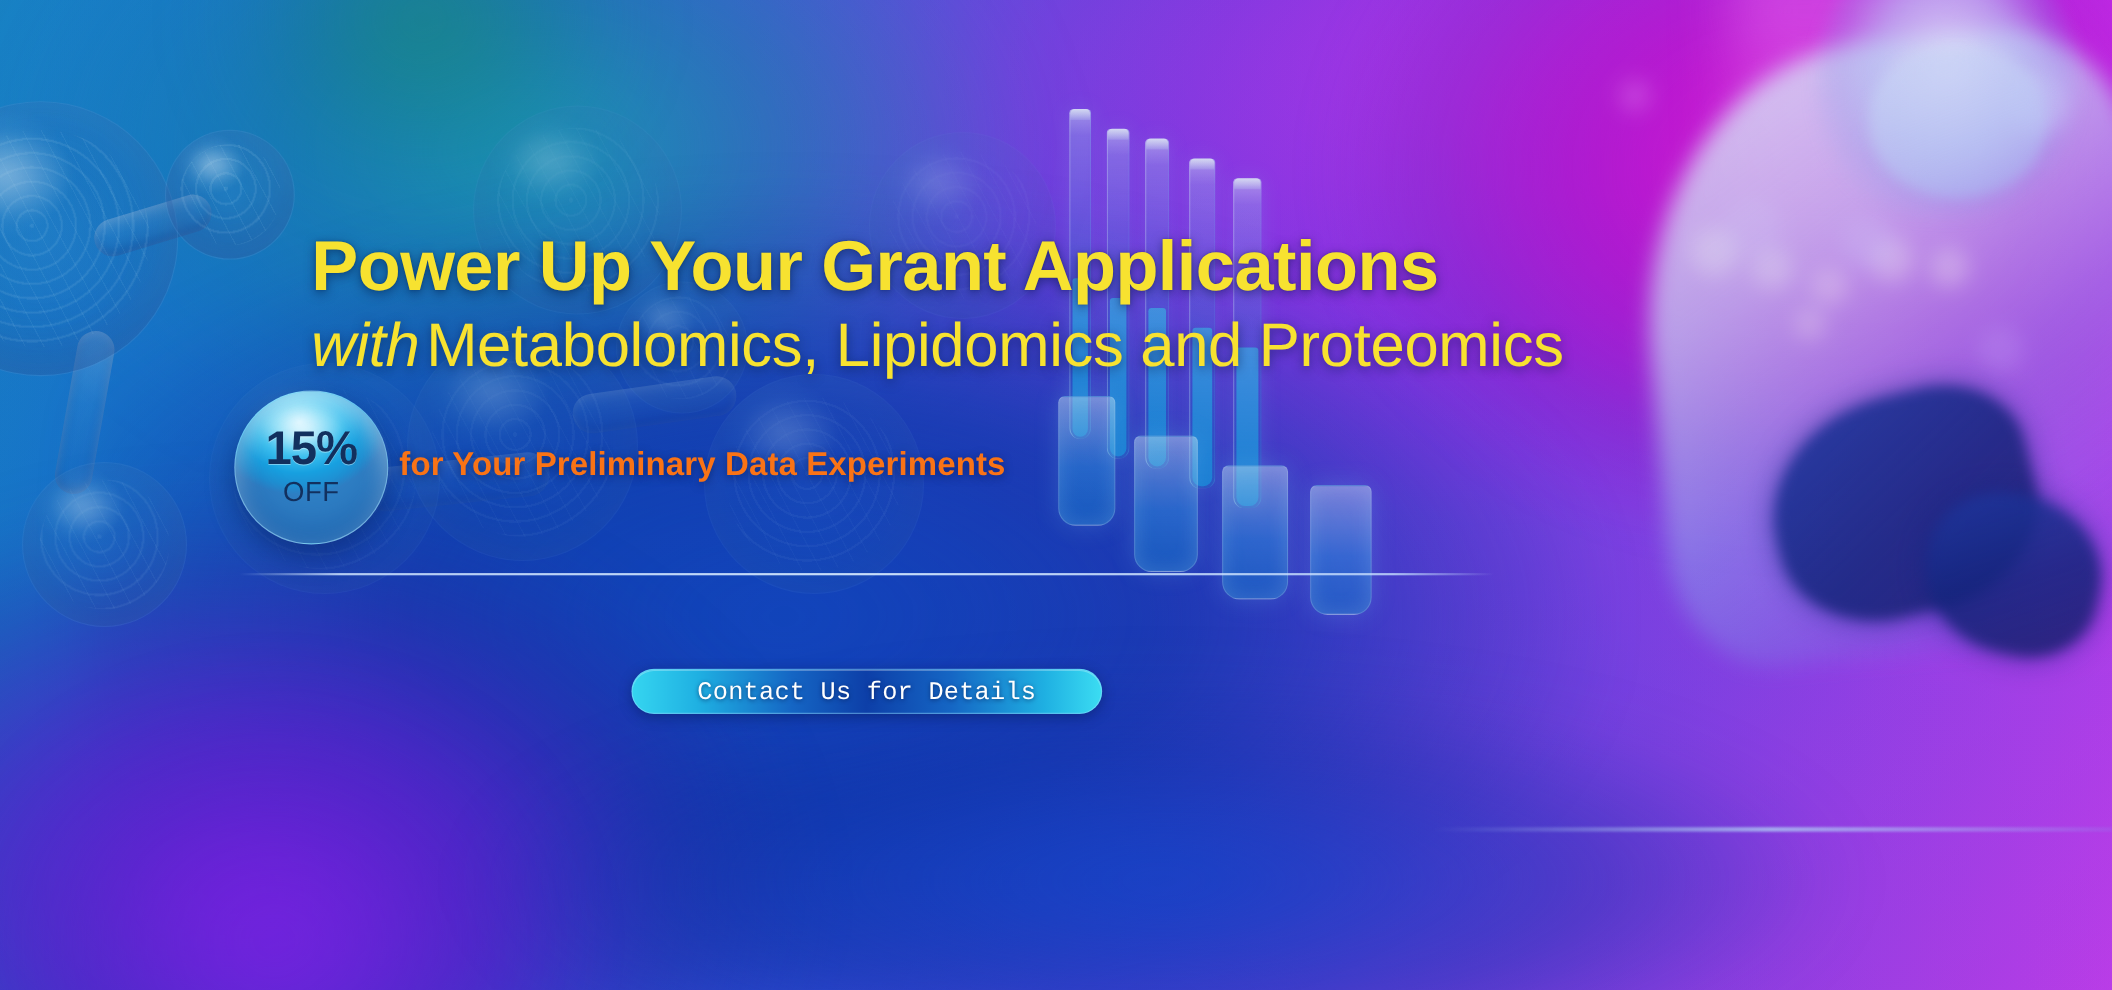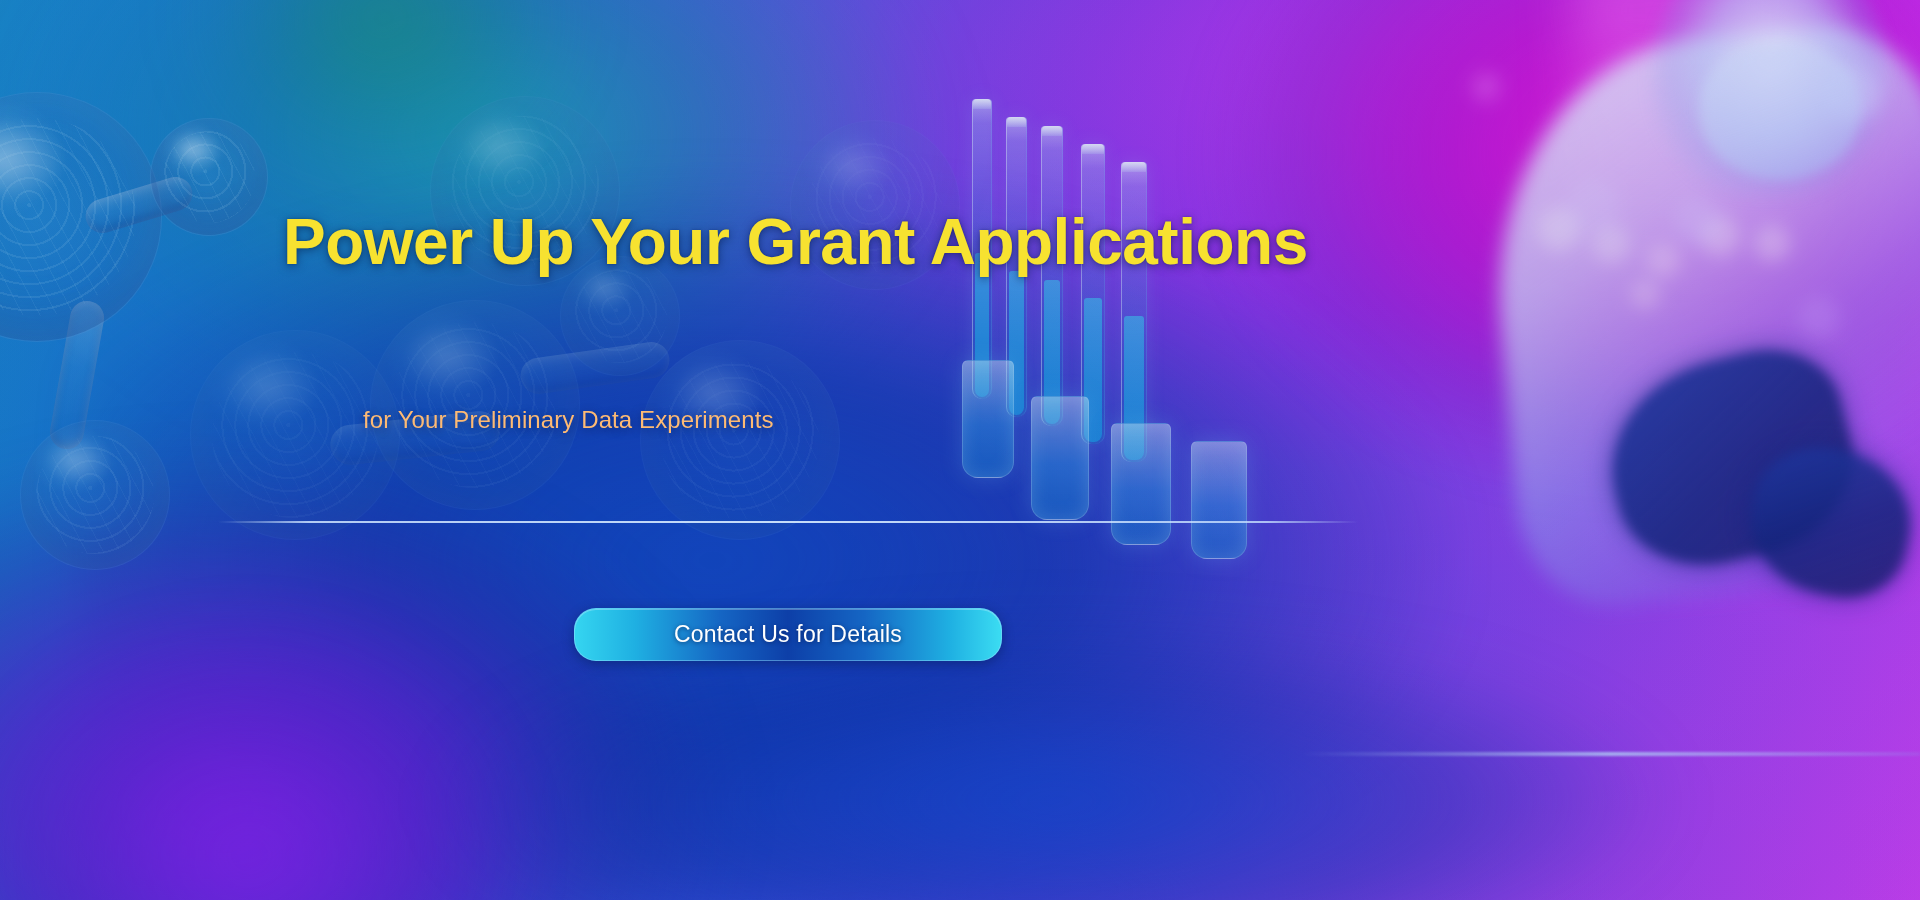--- a/index.html
+++ b/index.html
@@ -280,23 +280,23 @@
     position:relative; z-index:2;
     color:#12305e;
     font-size:25px;
     line-height:1;
     margin-top:5px;
     letter-spacing:.5px;
   }
 
   .sub-offer{
     position:absolute; left:363px; top:406px;
-    color:#fdba74;
-    font-size:24px;
-    font-weight:normal;
+    color:#f97316;
+    font-size:30px;
+    font-weight:bold;
     letter-spacing:.1px;
     text-shadow:0 2px 8px rgba(4,20,70,.55);
     white-space:nowrap;
   }
 
   
   .divider{
     position:absolute; left:218px; top:521px;
     width:1140px; height:2px;
     background:linear-gradient(90deg, rgba(190,220,255,0) 0%, rgba(206,228,255,.85) 8%, rgba(214,234,255,.92) 50%, rgba(200,224,255,.80) 92%, rgba(190,220,255,0) 100%);
@@ -316,37 +316,38 @@
 
   
   .cta-wrap{
     position:absolute; left:0; top:608px;
     width:1576px;
     display:flex; justify-content:center;
   }
   .cta{
     position:relative;
     display:inline-flex; align-items:center; justify-content:center;
-    width:428px; height:53px;
+    width:428px; height:41px;
     border-radius:22px;
     color:#ffffff;
     font-size:23px;
     letter-spacing:.2px;
     background:linear-gradient(90deg,
         #35d5f0 0%,
         #1fb0e2 14%,
         #1566c4 34%,
         #0d3fa8 50%,
         #1566c4 68%,
         #1fb0e2 88%,
         #3bdcf2 100%);
     box-shadow:0 3px 12px rgba(6,24,80,.45), inset 0 1px 0 rgba(255,255,255,.28);
     border:1px solid rgba(150,225,255,.45);
     text-shadow:0 1px 4px rgba(6,24,80,.65);
     cursor:pointer;
+    font-family:Liberation Mono, monospace;
   }
 </style>
 </head>
 <body>
 
 <div class="banner">
 
   <div class="bg-base"></div>
   <div class="bg-teal"></div>
   <div class="bg-green-spot"></div>
@@ -444,21 +445,26 @@
     <div class="glove g2"></div>
     <div class="counter"></div>
   </div>
 
   <div class="tint"></div>
 
   <div class="content">
 
     <div class="headline">Power Up Your Grant Applications</div>
 
-
+    <div class="headline-2"><span class="ital">with</span><span>Metabolomics, Lipidomics and Proteomics</span></div>
+
+    <div class="badge">
+      <div class="badge-pct">15%</div>
+      <div class="badge-off">OFF</div>
+    </div>
 
     <div class="sub-offer">for Your Preliminary Data Experiments</div>
 
     <div class="divider"></div>
 
 
     <div class="cta-wrap">
       <div class="cta">Contact Us for Details</div>
     </div>
 

